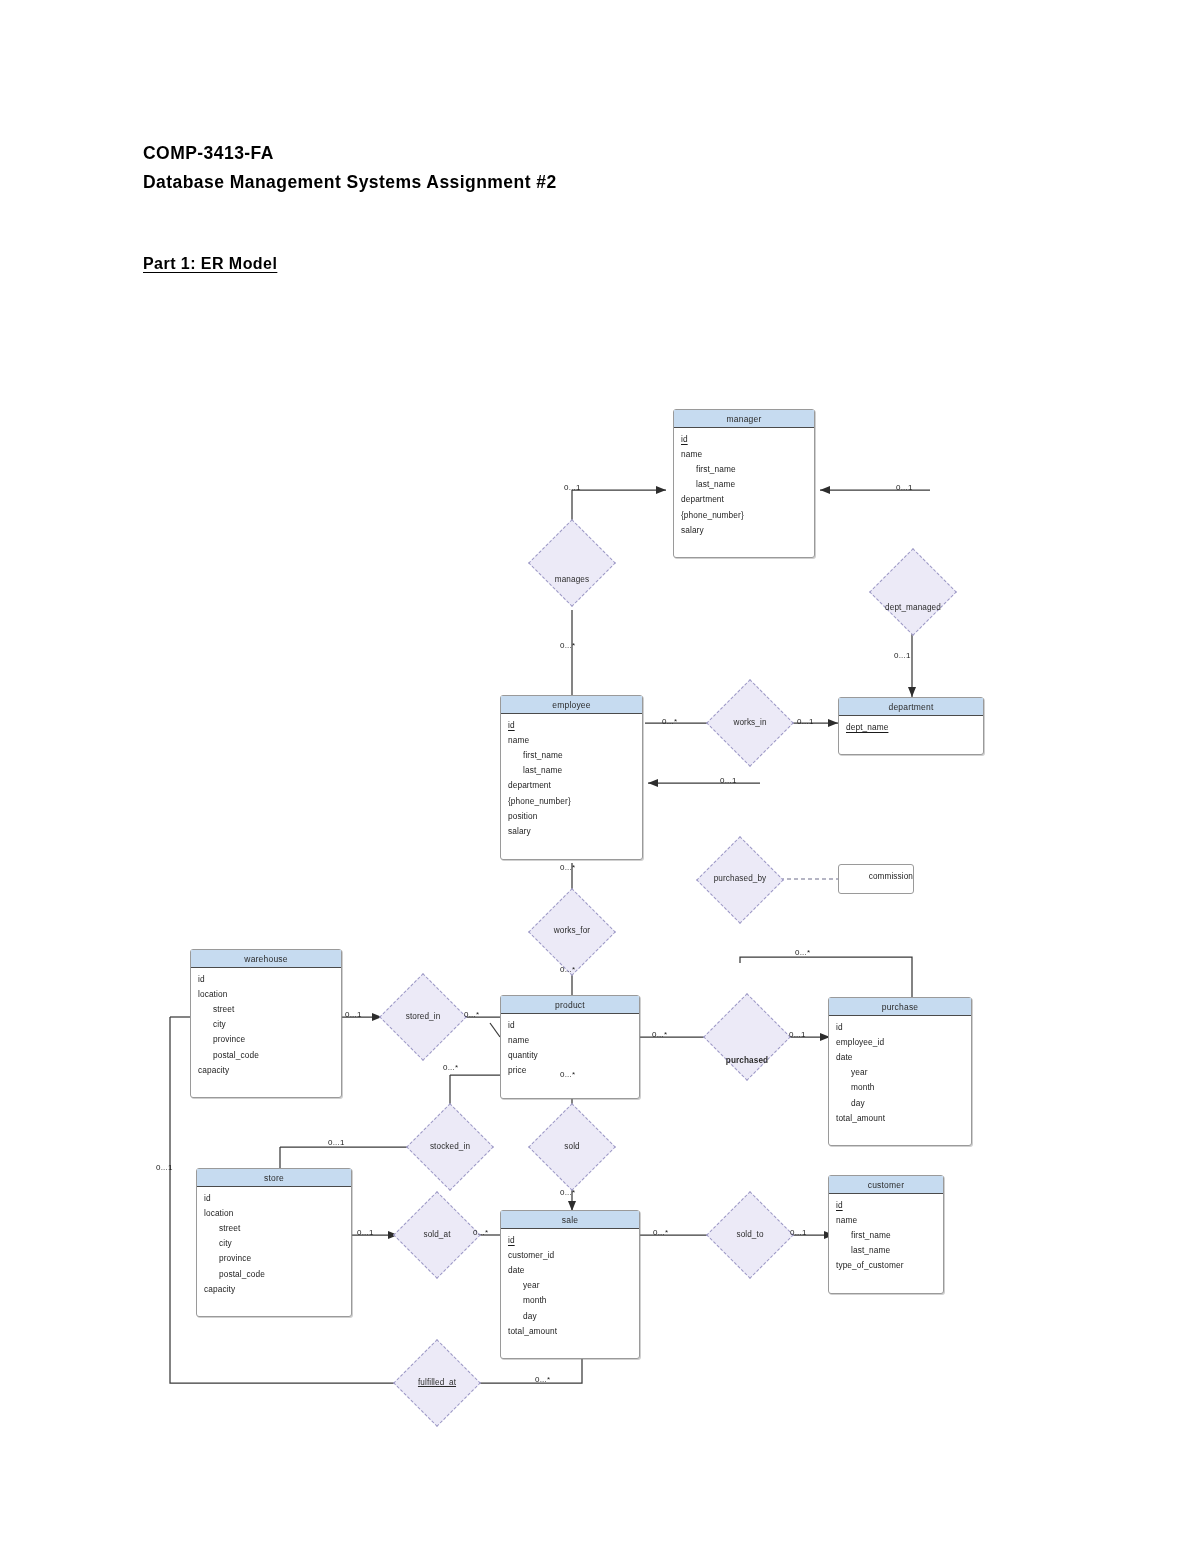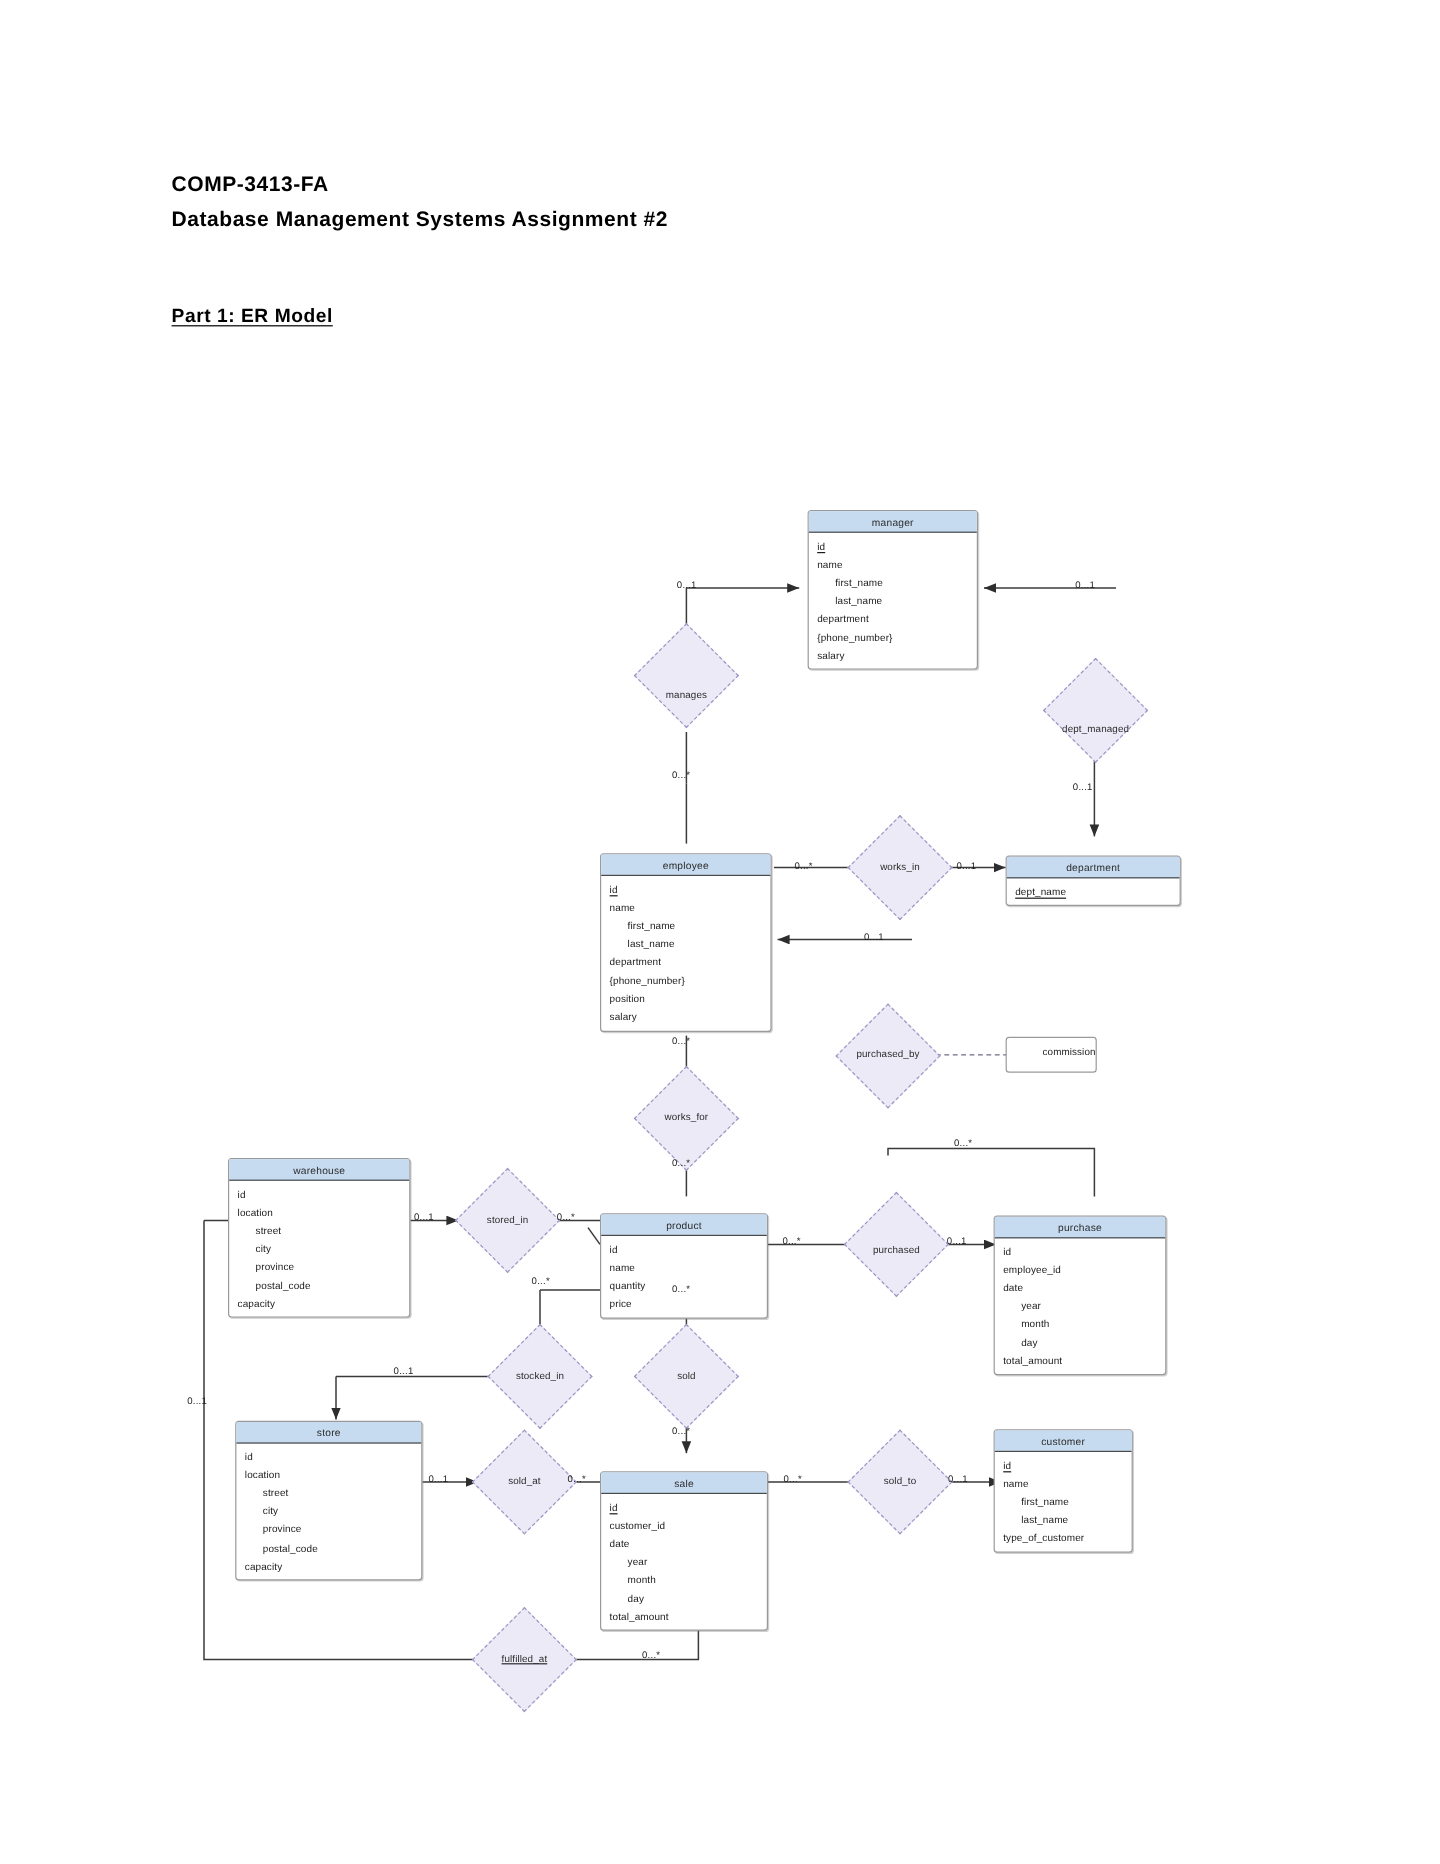--- a/index.html
+++ b/index.html
@@ -40,32 +40,31 @@
   .er svg{position:absolute;left:0;top:0;}
 
   
   .entity{
     position:absolute;
     background:#ffffff;
     border:1px solid #9a9a9a;
     border-radius:3px;
     box-sizing:border-box;
     box-shadow:1px 1px 0 rgba(120,120,120,.35);
-    margin-top:16px;
   }
   .entity .ehdr{
     background:#c6dbf0;
     border-bottom:1.6px solid #4a4a4a;
     text-align:center;
     font-size:8.5px;
     color:#2b2b2b;
     padding:4px 0 3px 0;
     letter-spacing:.2px;
   }
-  .entity .attrs{padding:3px 0 4px 0;}
+  .entity .attrs{padding:3px 0 20px 0;}
   .entity .attr{
     font-size:8.3px;
     color:#1b1b1b;
     padding:2.6px 0 2.6px 7px;
     letter-spacing:.1px;
     white-space:nowrap;
   }
   .entity .attr.pk{text-decoration:underline;text-underline-offset:1.5px;}
   .entity .attr.sub{padding-left:22px;}
 
@@ -320,21 +319,21 @@
     <div class="rel" style="left:709px;top:464px;width:62px;height:62px;"></div>
     <div class="rel-lbl" style="left:690px;top:489px;width:100px;">purchased_by</div>
 
     <div class="rel" style="left:541px;top:516px;width:62px;height:62px;"></div>
     <div class="rel-lbl" style="left:532px;top:541px;width:80px;">works_for</div>
 
     <div class="rel" style="left:392px;top:601px;width:62px;height:62px;"></div>
     <div class="rel-lbl" style="left:383px;top:627px;width:80px;">stored_in</div>
 
     <div class="rel" style="left:716px;top:621px;width:62px;height:62px;"></div>
-    <div class="rel-lbl" style="left:707px;top:652px;width:80px;">purchased</div>
+    <div class="rel-lbl" style="left:707px;top:671px;width:80px;font-weight:bold;">purchased</div>
 
     <div class="rel" style="left:419px;top:731px;width:62px;height:62px;"></div>
     <div class="rel-lbl" style="left:410px;top:757px;width:80px;">stocked_in</div>
 
     <div class="rel" style="left:541px;top:731px;width:62px;height:62px;"></div>
     <div class="rel-lbl" style="left:532px;top:757px;width:80px;">sold</div>
 
     <div class="rel" style="left:406px;top:819px;width:62px;height:62px;"></div>
     <div class="rel-lbl" style="left:397px;top:845px;width:80px;">sold_at</div>
 

